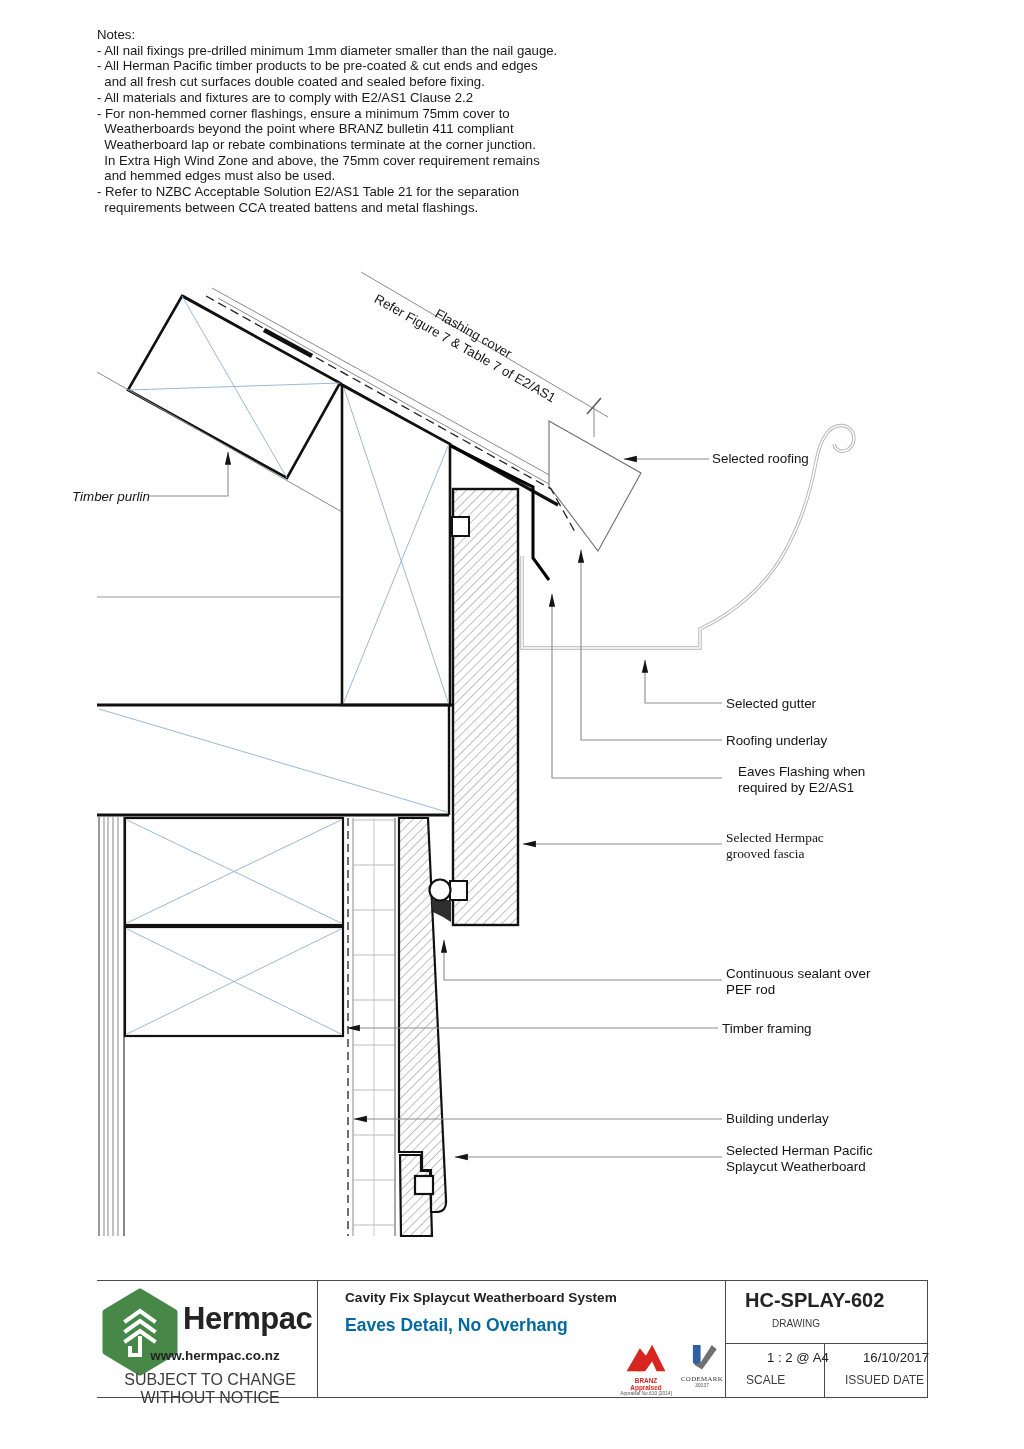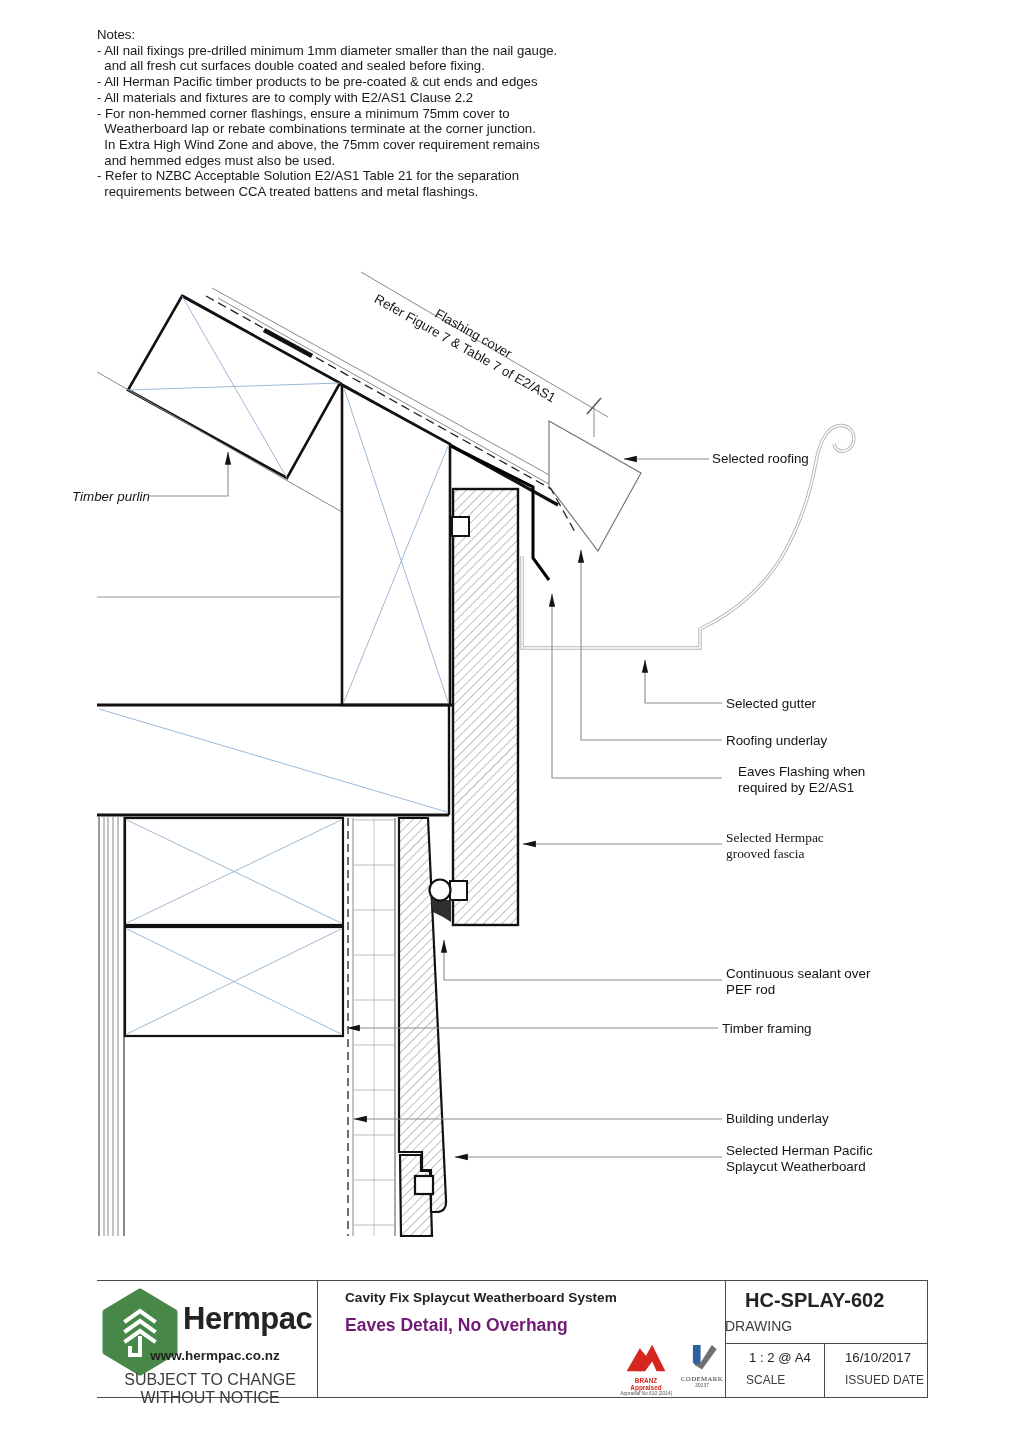--- a/index.html
+++ b/index.html
@@ -15,25 +15,25 @@
   .flash-label{position:absolute;left:368px;top:264px;width:252px;transform:rotate(29.5deg);
        transform-origin:0 0;font-size:13.2px;line-height:17px;text-align:center;color:#141414;}
   
   .tblock{position:absolute;left:97px;top:1280px;width:830px;height:116px;
       border-top:1.4px solid #4a4a4a;border-bottom:1.4px solid #4a4a4a;border-right:1.4px solid #4a4a4a;}
   .vdiv{position:absolute;top:0;bottom:0;width:1.4px;background:#4a4a4a;}
   .brand-name{position:absolute;left:86px;top:20px;font-size:31px;font-weight:bold;color:#232323;letter-spacing:-0.5px;}
   .brand-web{position:absolute;left:18px;top:67px;width:200px;text-align:center;font-size:13.5px;font-weight:bold;color:#232323;}
   .brand-disc{position:absolute;left:0px;top:90px;width:226px;text-align:center;font-size:16px;color:#3c3c3c;}
   .sys-line{position:absolute;left:248px;top:9px;font-size:13.6px;font-weight:bold;color:#232323;}
-  .sheet-title{position:absolute;left:248px;top:34px;font-size:17.5px;font-weight:bold;color:#701a75;}
+  .sheet-title{position:absolute;left:248px;top:34px;font-size:17.5px;font-weight:bold;color:#0369a1;}
   .dwg-num{position:absolute;left:648px;top:8px;font-size:20px;font-weight:bold;color:#232323;}
-  .dwg-lab{position:absolute;left:628px;top:37px;font-size:14px;color:#3c3c3c;}
+  .dwg-lab{position:absolute;left:675px;top:37px;font-size:10px;color:#3c3c3c;}
   .hline{position:absolute;height:1.2px;background:#4a4a4a;}
-  .cell-val{position:absolute;font-size:13.2px;color:#232323;}
+  .cell-val{position:absolute;font-size:13.2px;color:#232323;margin-left:18px;}
   .cell-lab{position:absolute;font-size:12px;color:#3c3c3c;}
   .branz{position:absolute;left:523px;top:62px;width:52px;text-align:center;}
   .branz .t1{font-size:6.4px;font-weight:bold;color:#111;}
   .branz .t1 span{color:#d6261f;}
   .branz .t2{font-size:4.8px;color:#555;}
   .codemark{position:absolute;left:582px;top:62px;width:46px;text-align:center;}
   .codemark .t1{font-family:"Liberation Serif",serif;font-size:6.8px;color:#333;letter-spacing:0.4px;}
   .codemark .t2{font-size:5px;color:#555;}
 </style>
 </head>
@@ -174,24 +174,25 @@
       <path d="M722,980 L444,980 L444,940" marker-end="url(#arr)"></path>
       <path d="M718,1028 L347,1028" marker-end="url(#arr)"></path>
       <path d="M722,1119 L354,1119" marker-end="url(#arr)"></path>
       <path d="M722,1157 L455,1157" marker-end="url(#arr)"></path>
     </g>
   </svg>
 
   <div class="notes">
     <div>Notes:</div>
     <div>- All nail fixings pre-drilled minimum 1mm diameter smaller than the nail gauge.</div>
+    <div>- All Herman Pacific timber products to be pre-coated &amp; cut ends and edges</div>
     <div>  and all fresh cut surfaces double coated and sealed before fixing.</div>
-    <div>- All Herman Pacific timber products to be pre-coated &amp; cut ends and edges</div>
     <div>- All materials and fixtures are to comply with E2/AS1 Clause 2.2</div>
     <div>- For non-hemmed corner flashings, ensure a minimum 75mm cover to</div>
+    <div>  Weatherboards beyond the point where BRANZ bulletin 411 compliant</div>
     <div>  Weatherboard lap or rebate combinations terminate at the corner junction.</div>
     <div>  In Extra High Wind Zone and above, the 75mm cover requirement remains</div>
     <div>  and hemmed edges must also be used.</div>
     <div>- Refer to NZBC Acceptable Solution E2/AS1 Table 21 for the separation</div>
     <div>  requirements between CCA treated battens and metal flashings.</div>
   </div>
 
   <div class="flash-label">
     <div>Flashing cover</div>
     <div>Refer Figure 7 &amp; Table 7 of E2/AS1</div>

